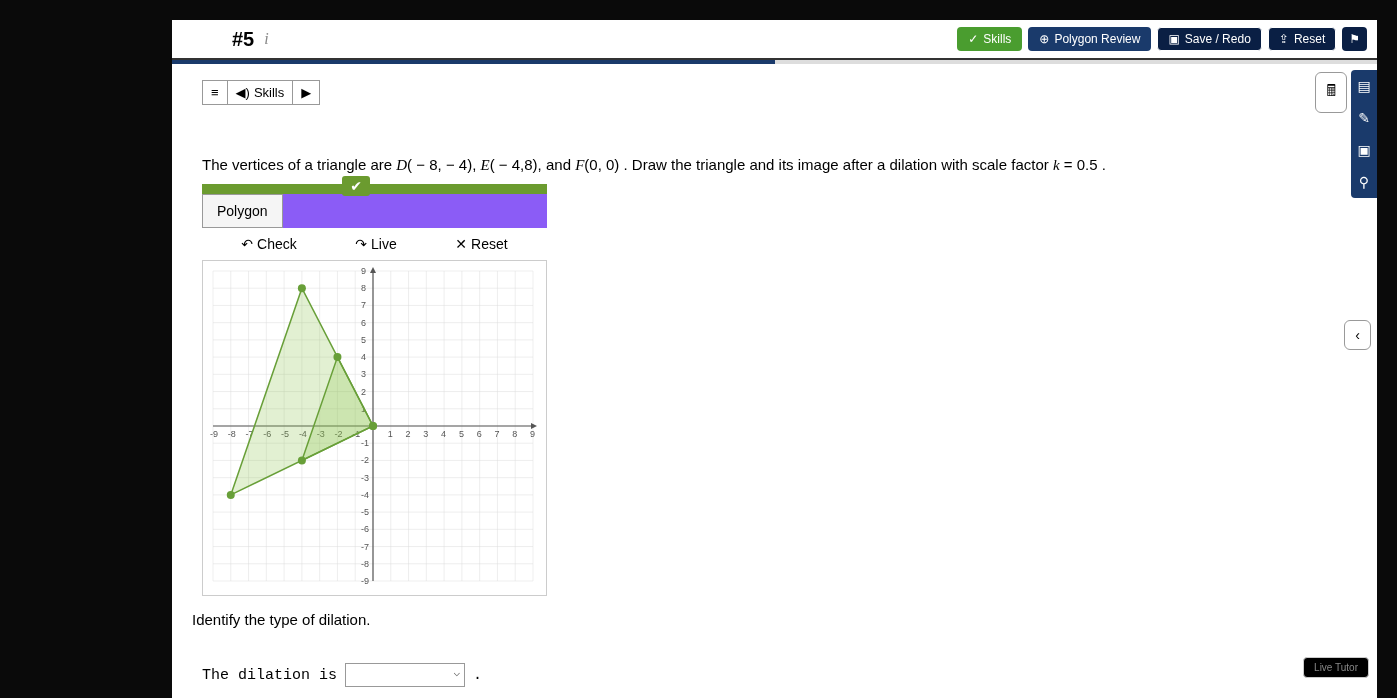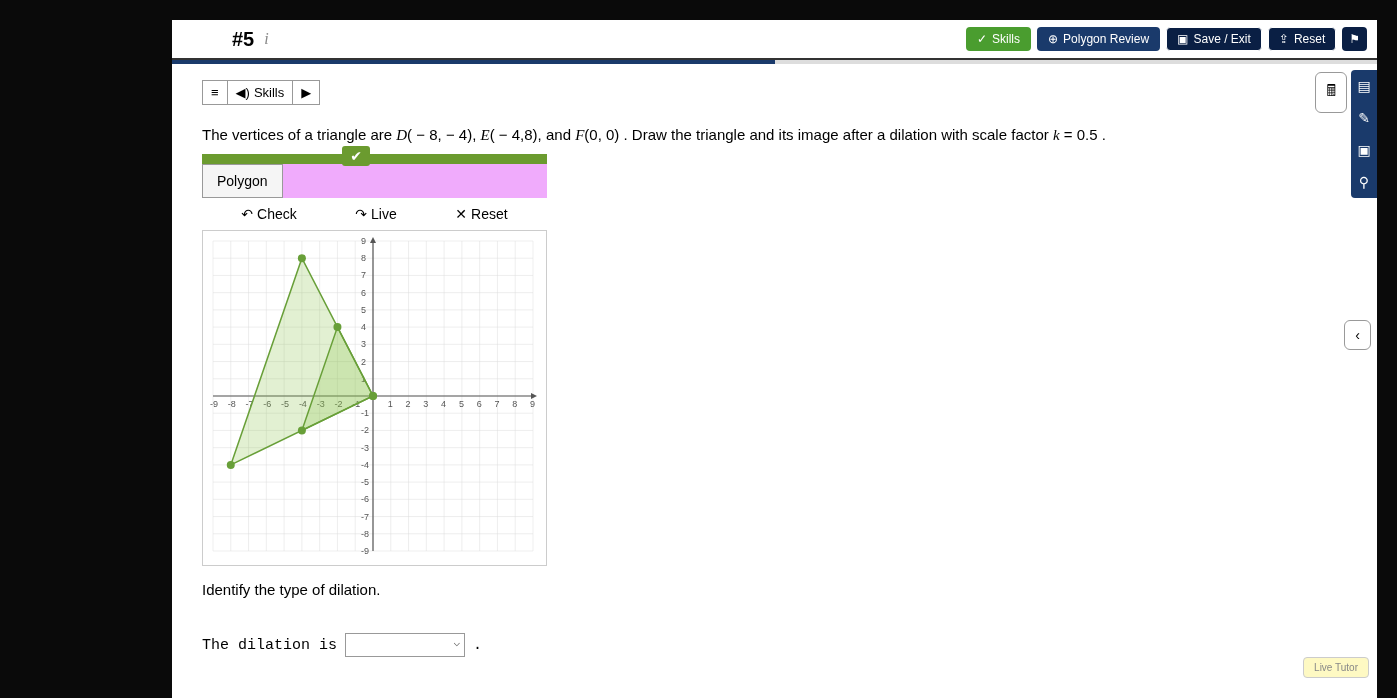--- a/index.html
+++ b/index.html
@@ -86,20 +86,21 @@
   margin-left: auto;
   border: 1px solid #999;
   padding: 6px 10px;
   border-radius: 6px;
   cursor: pointer;
   font-size: 16px;
 }
 .question-text {
   padding: 5px 30px 10px;
   font-size: 15px;
+  margin-top: 30px;
 }
 .math-i { font-style: italic; font-family: 'Times New Roman', serif; }
 .graph-panel {
   margin-left: 30px;
   width: 345px;
   position: relative;
 }
 .graph-top-bar {
   height: 10px;
   background: #6b9b2f;
@@ -113,42 +114,42 @@
   height: 20px;
   background: #6b9b2f;
   border-radius: 3px;
   color: #fff;
   text-align: center;
   line-height: 20px;
   font-size: 14px;
 }
 .tool-tabs {
   display: flex;
-  background: #f0abfc;
+  background: #8b5cf6;
 }
 .tool-tab {
   border: 1px solid #999;
   background: #f5f5f5;
   padding: 8px 14px;
   font-size: 14px;
   cursor: pointer;
 }
 .graph-actions {
   display: flex;
   justify-content: space-around;
   padding: 8px 10px;
   font-size: 14px;
 }
 .graph-action { cursor: pointer; display: flex; align-items: center; gap: 4px; }
 .graph-svg-wrap {
   border: 1px solid #ccc;
   background: #fff;
 }
 .below-graph {
-  padding: 15px 30px;
+  padding: 15px 20px;
   font-size: 15px;
 }
 .answer-row {
   padding: 20px 30px;
   font-size: 15px;
   display: flex;
   align-items: center;
   gap: 8px;
   font-family: Liberation Mono, monospace;
 }
@@ -230,21 +231,21 @@
 }
 .live-tutor {
   position: absolute;
   right: 8px;
   bottom: 20px;
   border: 1px solid #ccc;
   border-radius: 4px;
   padding: 4px 10px;
   font-size: 10px;
   color: #888;
-  background: #fef9c3;
+  background: #000000;
   cursor: pointer;
 }
 svg text { font-size: 9px; fill: #555; font-family: Arial; }
 </style>
 </head>
 <body>
 
 <div class="viewport">
 
   <div class="header">
@@ -254,21 +255,21 @@
     <span class="hbtn check">
       <span>✓</span>
       <span>Skills</span>
     </span>
     <span class="hbtn skills">
       <span>⊕</span>
       <span>Polygon Review</span>
     </span>
     <span class="hbtn save">
       <span>▣</span>
-      <span>Save / Exit</span>
+      <span>Save / Redo</span>
     </span>
     <span class="hbtn submit">
       <span>⇪</span>
       <span>Reset</span>
     </span>
     <span class="hbtn flag">
       <span>⚑</span>
     </span>
   </div>
 

